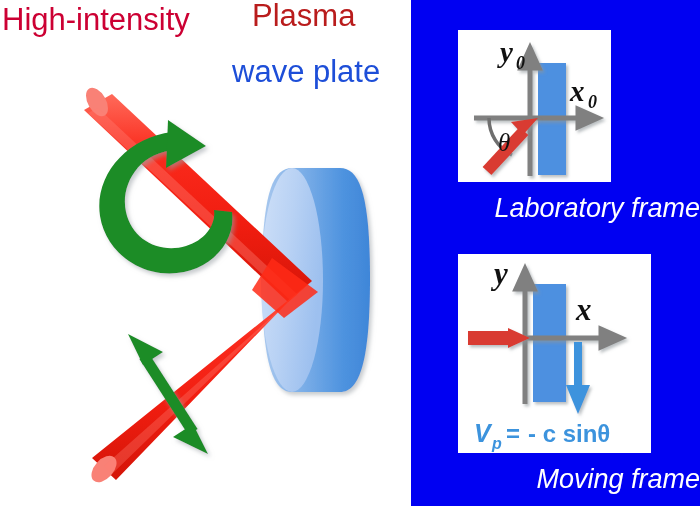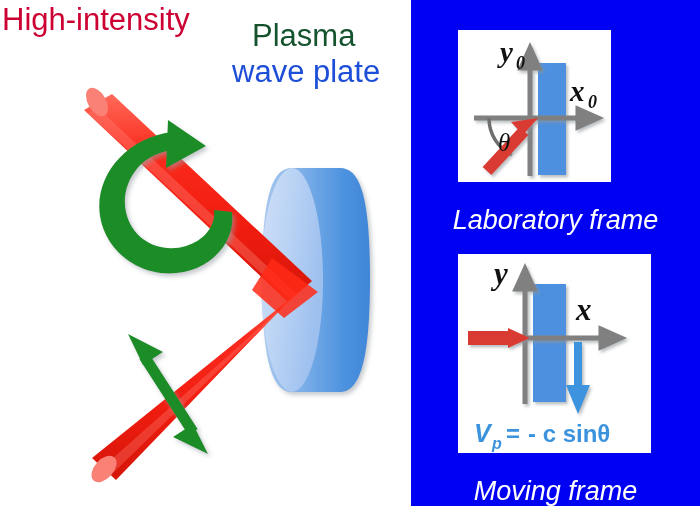--- a/index.html
+++ b/index.html
@@ -27,47 +27,46 @@
     left: 2px;  top: 4px;
     font-size: 31px;
     color: #cc0033;
   }
   #label-laser {
     left: 66px; top: 56px;
     font-size: 31px;
     color: #cc0033;
   }
   #label-plasma {
-    left: 252px; top: 20px;
-    font-size: 31px;
-    color: #14532d;
+    left: 252px; top: 0;
+    font-size: 31px;
+    color: #b91c1c;
   }
   #label-wave-plate {
     left: 232px; top: 56px;
     font-size: 31px;
     color: #1d4ed8;
   }
 
   
   #right-panel {
     position: absolute;
     left: 411px; top: 0px;
     width: 289px; height: 506px;
     background: #0000f2;
   }
   .frame-caption {
     position: absolute;
     width: 100%;
-    text-align: center;
+    text-align: right;
     color: #ffffff;
     font-size: 27px;
     font-style: italic;
     font-family: "Liberation Sans", sans-serif;
     white-space: nowrap;
-    margin-top: 12px;
   }
   #caption-lab   { left: 0; top: 193px; }
   #caption-moving{ left: 0; top: 464px; }
 
   
   .inset {
     position: absolute;
     background: #ffffff;
   }
   #inset-lab    { left: 47px; top: 30px;  width: 153px; height: 152px; }

